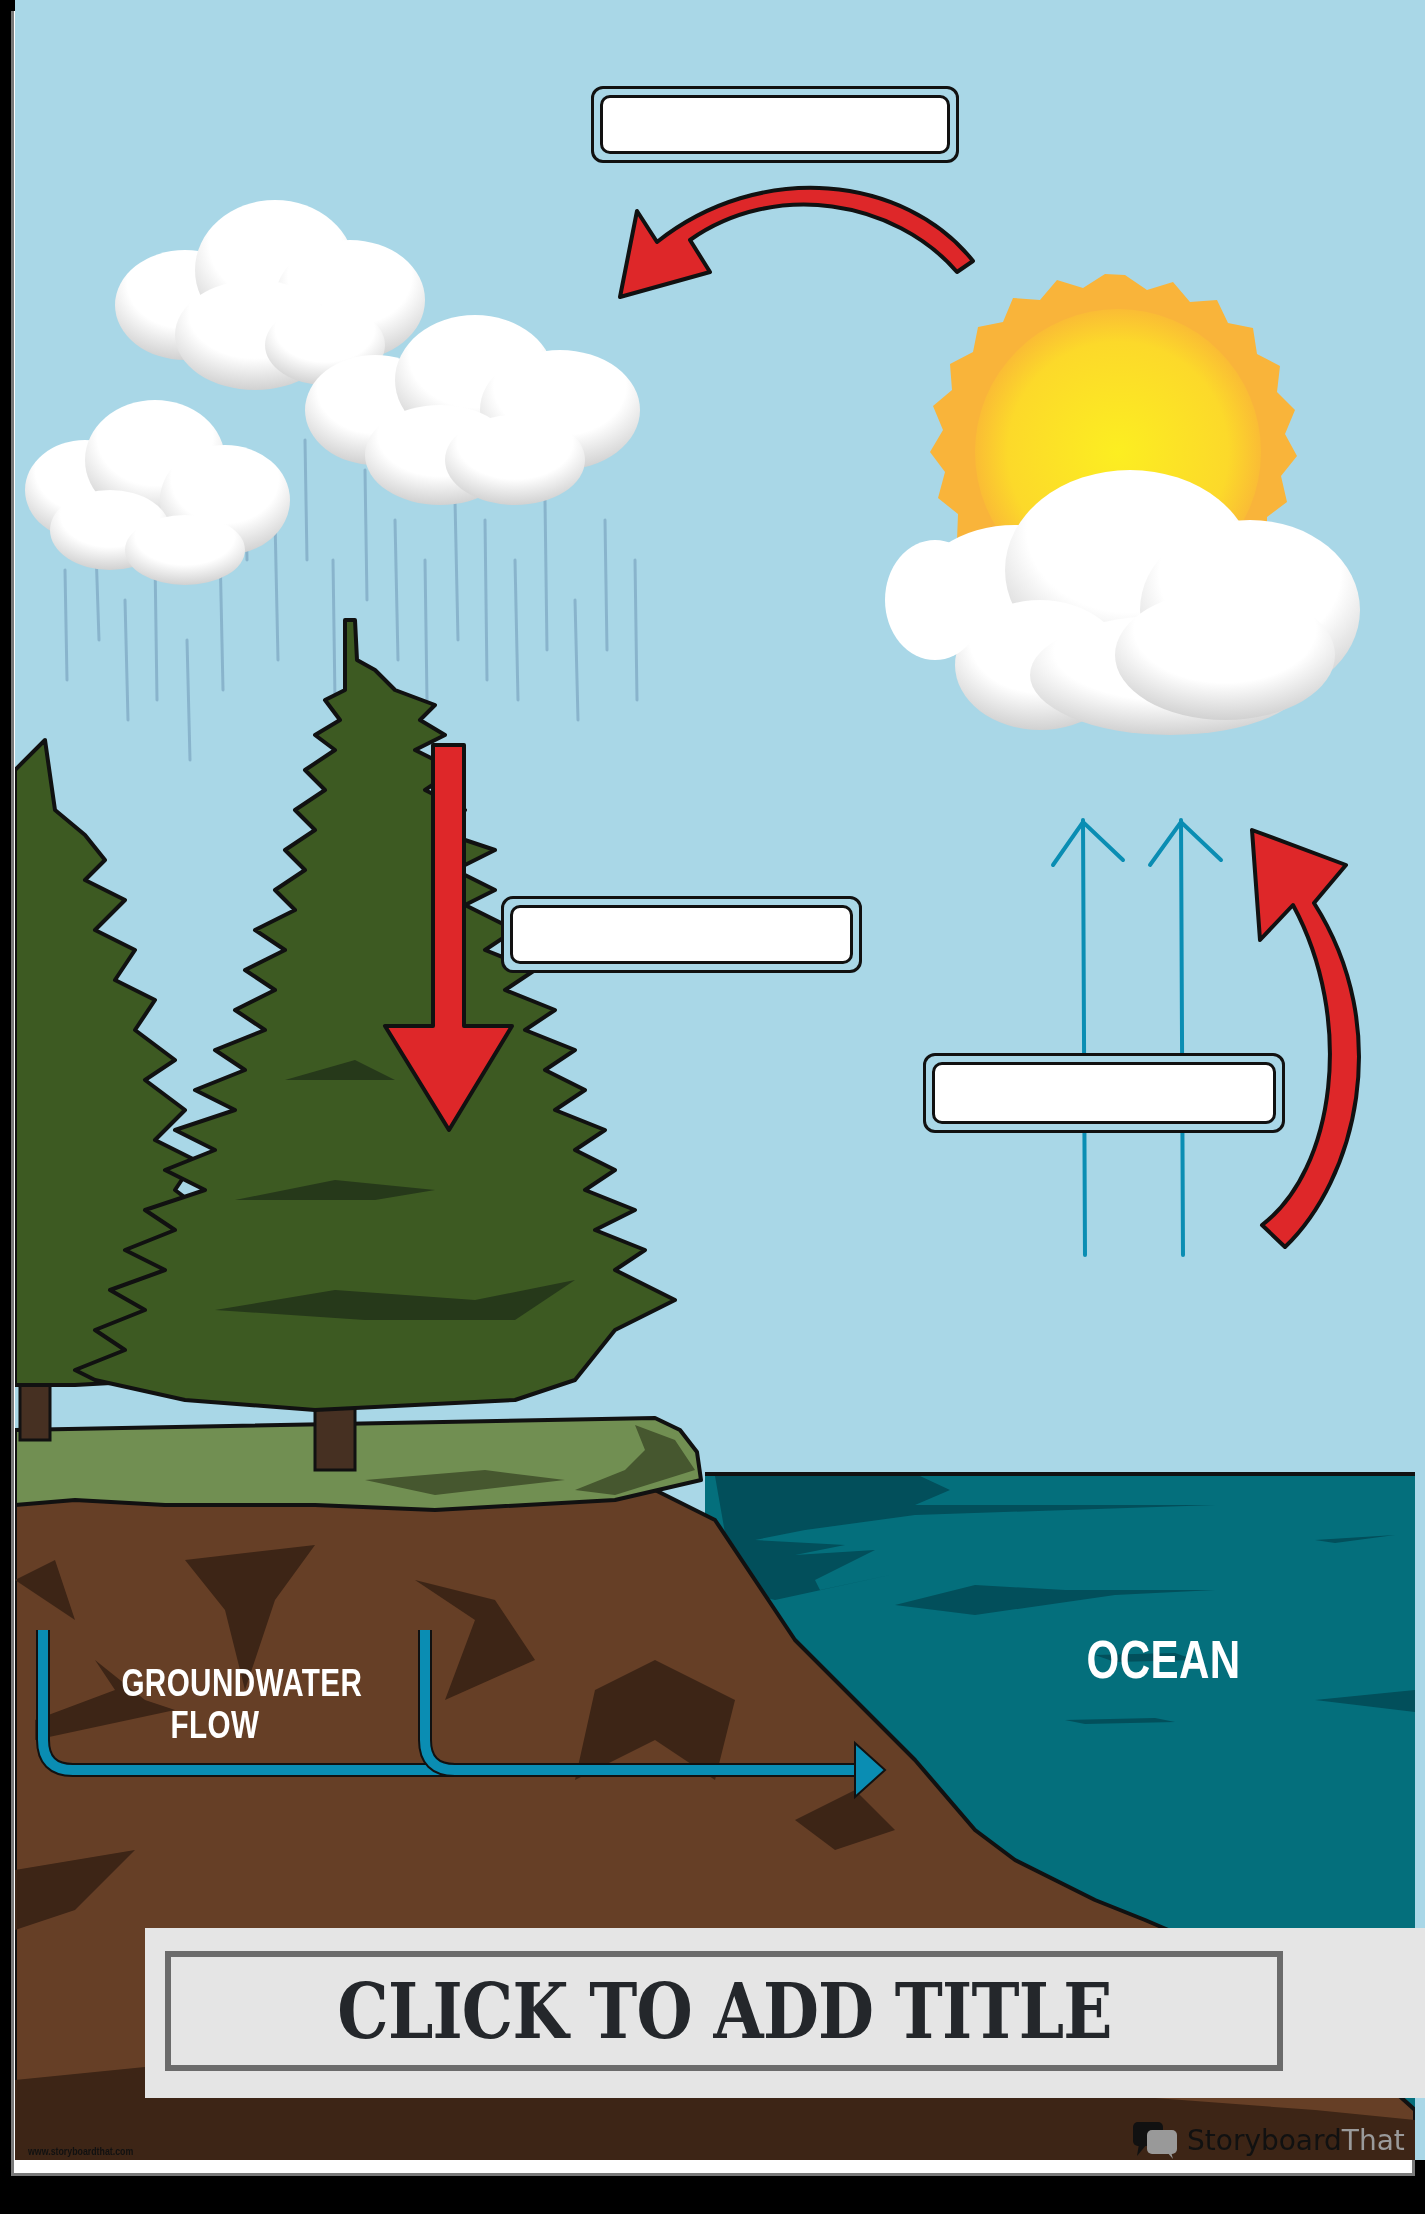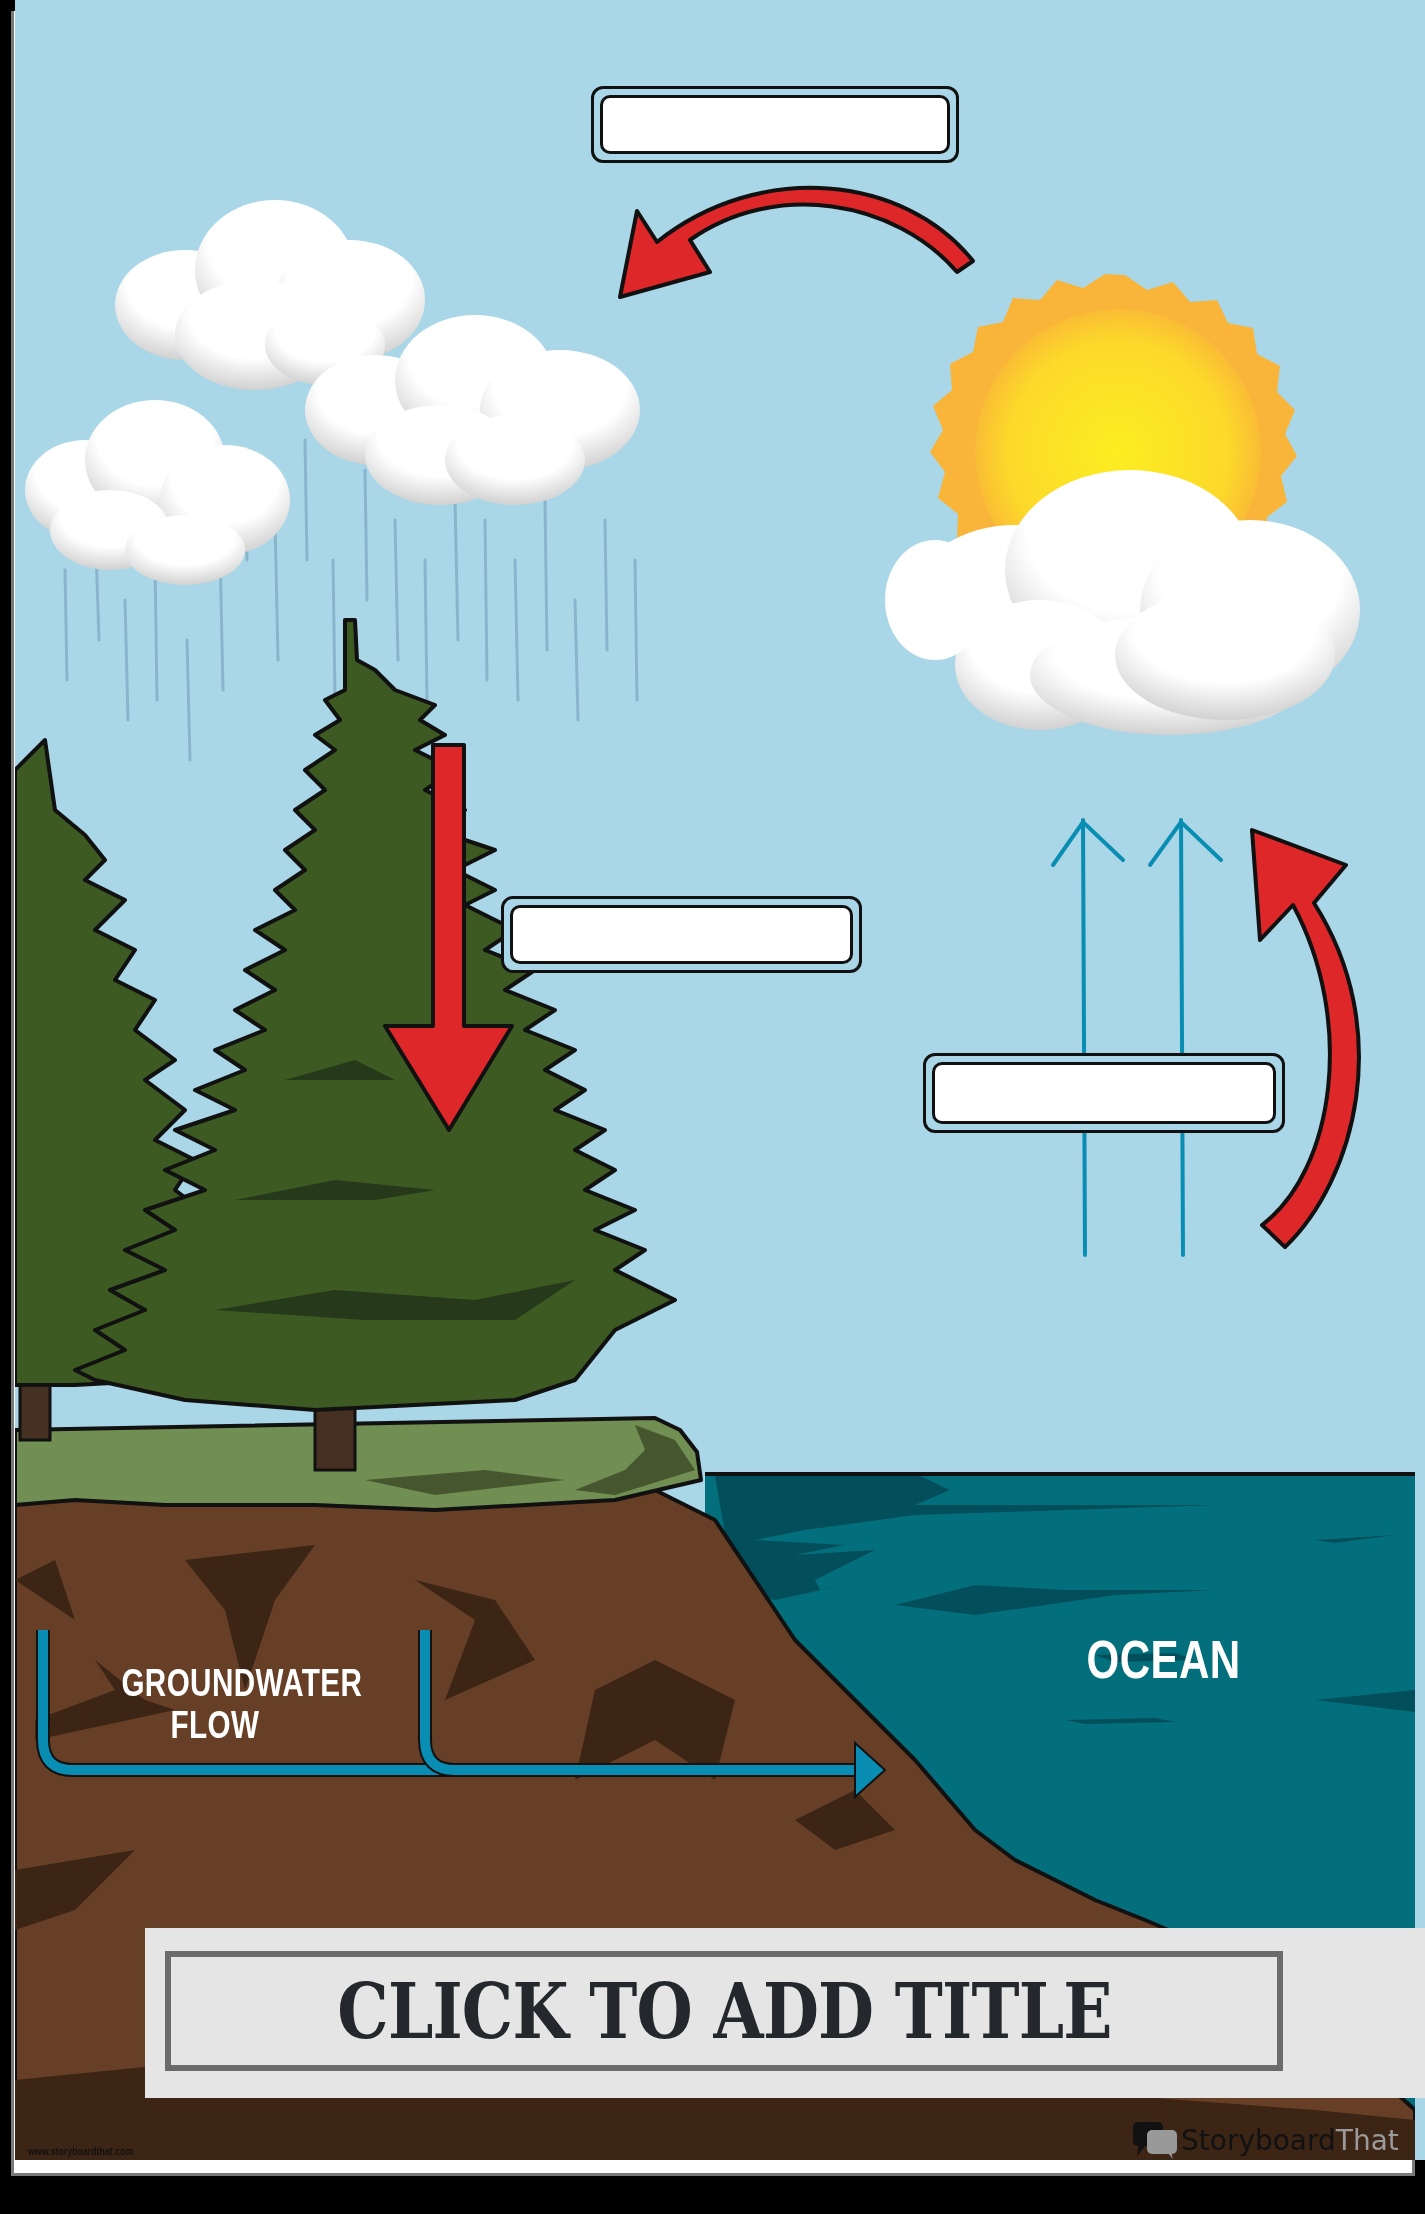--- a/index.html
+++ b/index.html
@@ -8,21 +8,21 @@
   .poster { position:absolute; left:15px; top:0; width:1400px; height:2160px; overflow:hidden; background:#a9d7e7;padding-left:34px; }
   .poster svg.scene { position:absolute; left:0; top:0; }
   .label-box { position:absolute; box-sizing:border-box; border:3px solid #111; border-radius:12px; padding:6px; background:#a9d7e7; }
   .label-box .inner { width:100%; height:100%; box-sizing:border-box; border:3px solid #111; border-radius:10px; background:#fff; }
   .label-box input { width:100%; height:100%; border:none; background:transparent; outline:none; font-family:"Liberation Sans", sans-serif; font-size:26px; text-align:center; }
   .caption { position:absolute; color:#fff; font-family:"Liberation Sans", sans-serif; font-weight:bold; text-align:center; transform:scaleX(0.78); transform-origin:center; line-height:1.1; letter-spacing:0.5px; }
   .title-card { position:absolute; left:130px; top:1928px; width:1376px; height:170px; background:#e5e5e5;text-align:right; }
   .title-card .title-inner { position:absolute; left:20px; top:23px; width:1118px; height:120px; border:6px solid #6b6b6b; box-sizing:border-box; display:flex; align-items:center; justify-content:center; }
   .title-card .title-text { font-family:"DejaVu Serif", serif; font-weight:bold; font-size:76px; color:#24272b; transform:scaleX(0.85); white-space:nowrap; letter-spacing:-1px; }
   .watermark-url { position:absolute; left:13px; top:2145px; font-size:11px; color:#111; font-weight:bold; transform:scaleX(0.8); transform-origin:left; }
-  .brand { position:absolute; left:1116px; top:2120px; display:flex; align-items:center; }
+  .brand { position:absolute; left:1116px; top:2120px; display:flex; align-items:center; gap:6px; }
   .brand .word { font-size:28px; color:#111; font-family:"DejaVu Sans", sans-serif; }
   .brand .word .that { color:#9a9a9a; }
 </style>
 </head>
 <body>
 
 <div class="frame"></div>
 
 <div class="poster">
   <svg class="scene" width="1400" height="2160" viewBox="0 0 1400 2160" xmlns="http://www.w3.org/2000/svg">

